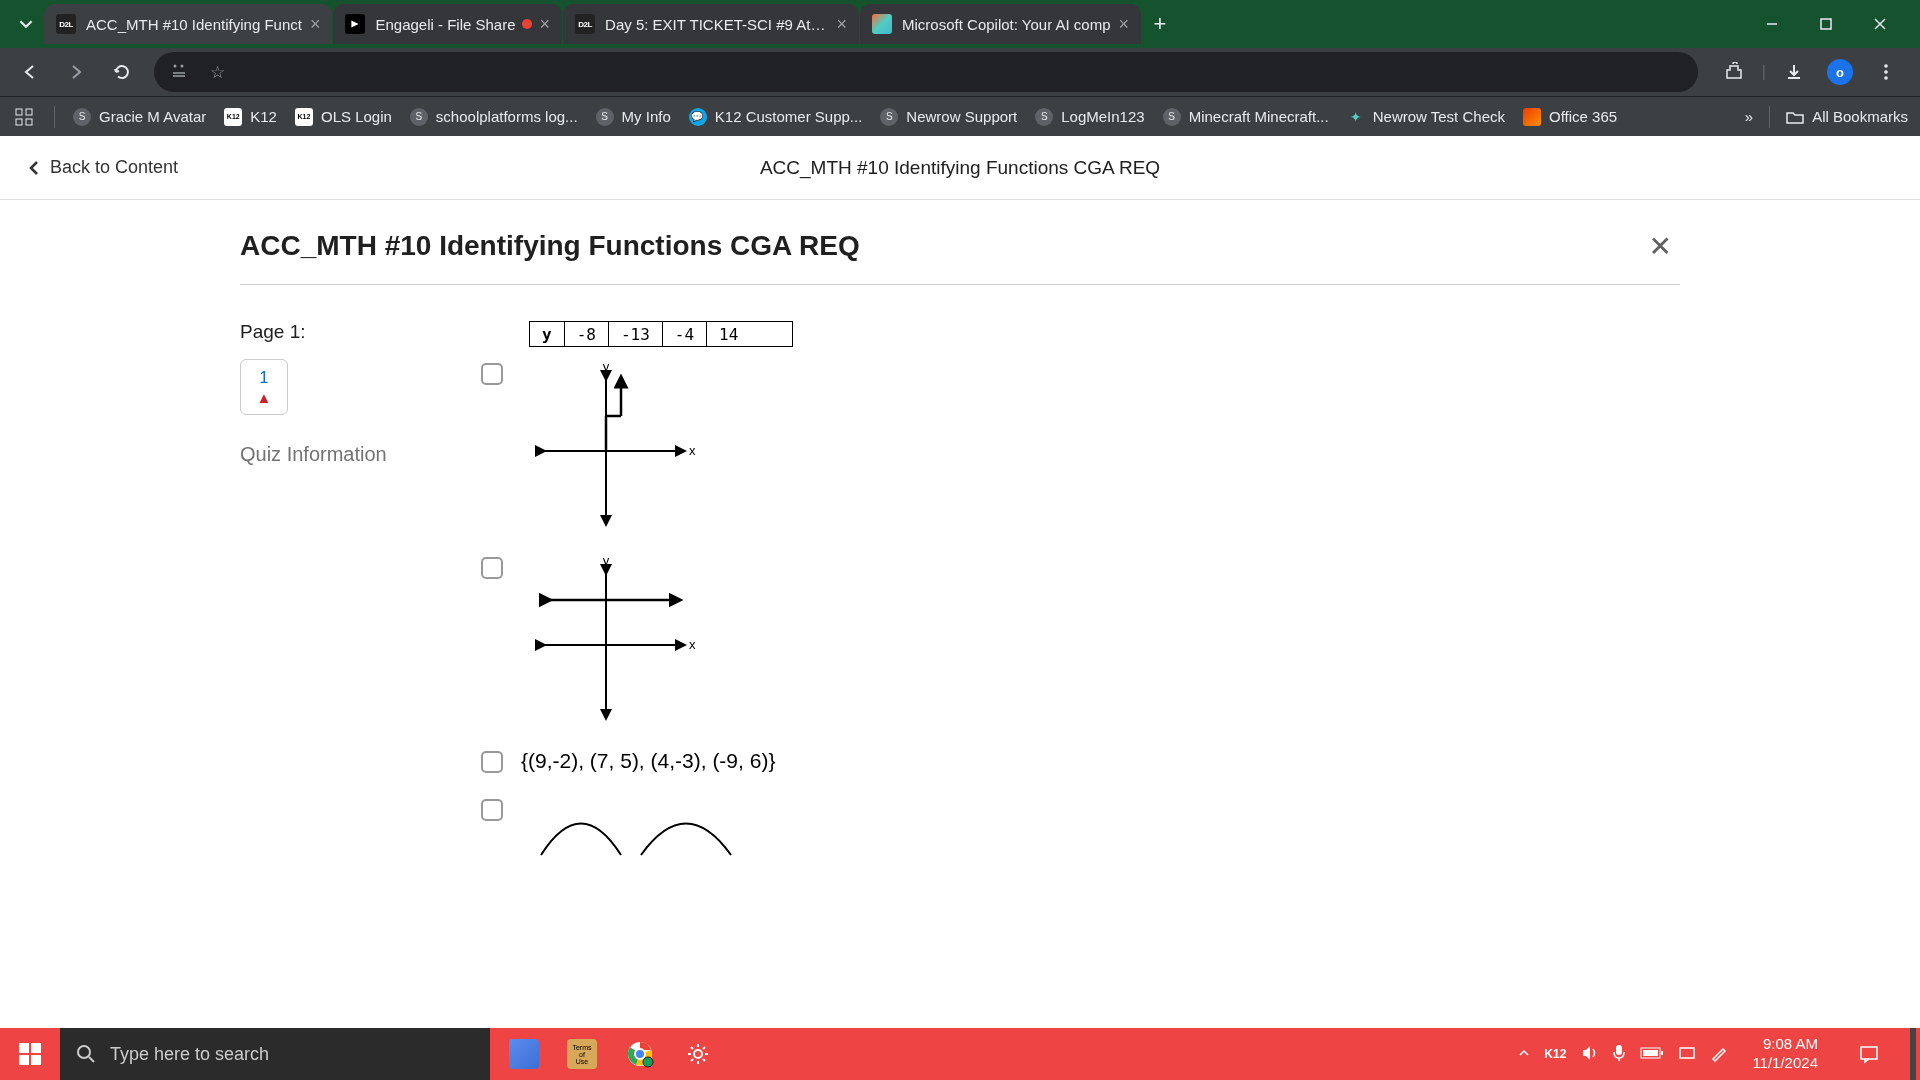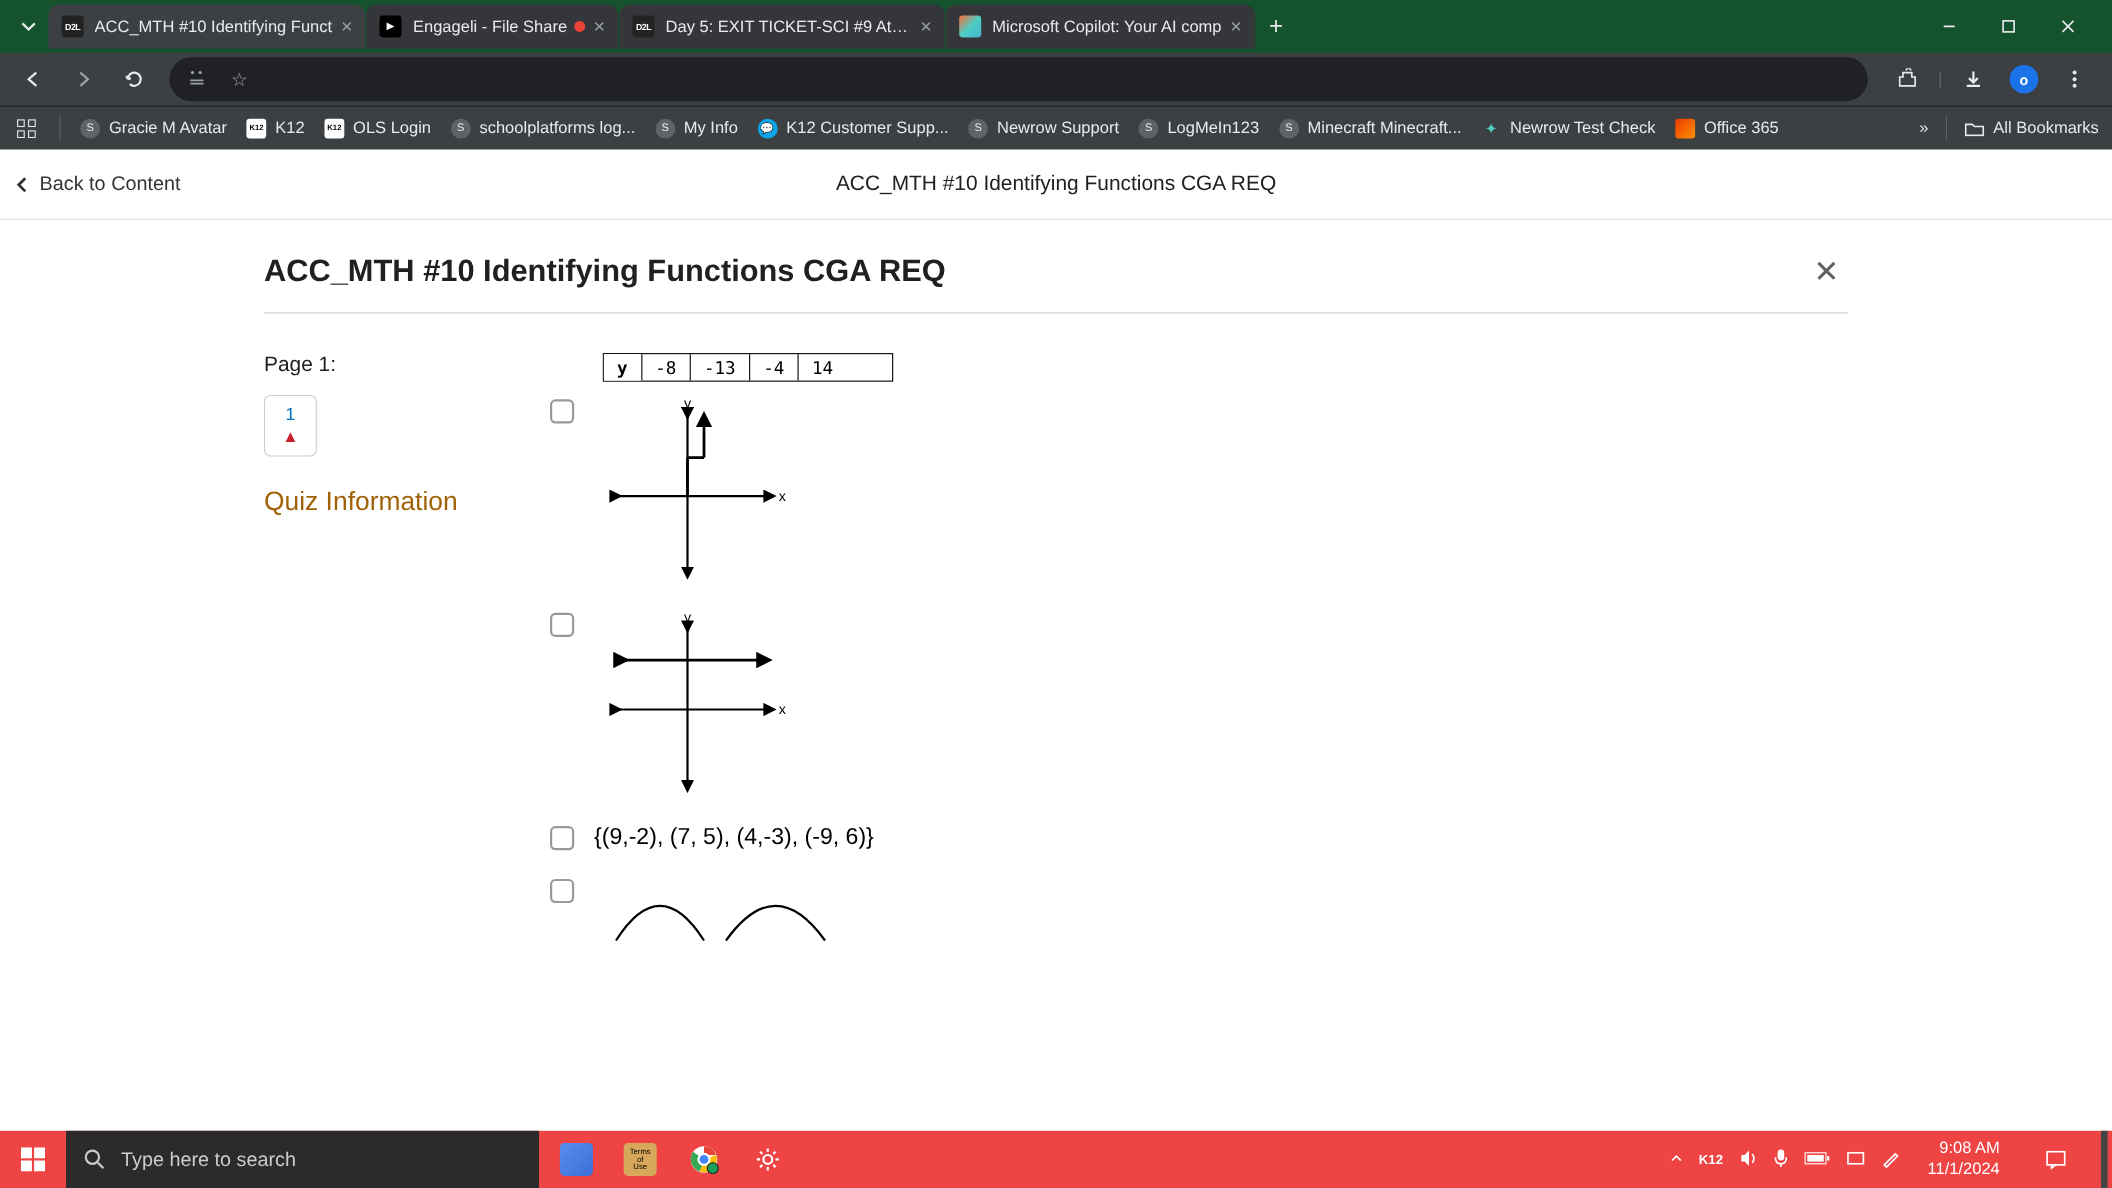--- a/index.html
+++ b/index.html
@@ -37,37 +37,37 @@
 .bm-apps { width: 24px; height: 24px; display: flex; align-items: center; justify-content: center; }
 .bm-sep { width: 1px; height: 22px; background: #5f6368; }
 .bm-item { display: flex; align-items: center; gap: 8px; cursor: pointer; white-space: nowrap; }
 .bm-icon { width: 18px; height: 18px; border-radius: 50%; background: #5f6368; display: flex; align-items: center; justify-content: center; font-size: 10px; }
 .bm-icon.k12 { background: #fff; color: #000; font-size: 7px; border-radius: 3px; font-weight: bold; }
 .bm-icon.office { background: linear-gradient(135deg, #eb3c00, #ff8f00); border-radius: 3px; }
 .bm-right { margin-left: auto; display: flex; align-items: center; gap: 16px; }
 
 
 .page { background: #fff; height: calc(1080px - 48px - 48px - 40px - 52px); display: flex; flex-direction: column; }
-.page-header { height: 64px; display: flex; align-items: center; padding: 0 14px; border-bottom: 1px solid #e0e0e0; }
+.page-header { height: 64px; display: flex; align-items: center; padding: 0 28px; border-bottom: 1px solid #e0e0e0; }
 .back-link { display: flex; align-items: center; gap: 10px; color: #333; font-size: 18px; cursor: pointer; }
 .page-title-center { flex: 1; text-align: center; font-size: 19px; color: #202020; padding-right: 150px; }
 
 .content-wrap { flex: 1; display: flex; justify-content: center; overflow: hidden; }
 .content-inner { width: 1440px; padding: 30px 0 0 0; position: relative; }
 .quiz-title { font-size: 28px; font-weight: 600; color: #202020; padding-bottom: 22px; }
 .quiz-close { position: absolute; right: 8px; top: 30px; font-size: 28px; color: #606060; cursor: pointer; }
 .divider { height: 1px; background: #ccc; margin-bottom: 36px; }
 
-.quiz-body { display: flex; gap: 40px; height: 600px; }
+.quiz-body { display: flex; gap: 21px; height: 600px; }
 .quiz-sidebar { width: 220px; flex-shrink: 0; }
 .page-label { font-size: 19px; color: #202020; margin-bottom: 16px; }
 .page-btn { width: 48px; height: 56px; border: 1px solid #ccc; border-radius: 6px; display: flex; flex-direction: column; align-items: center; justify-content: center; gap: 2px; cursor: pointer; margin-bottom: 28px; }
 .page-btn .num { font-size: 16px; color: #006fbf; }
 .page-btn .warn { color: #cd2026; font-size: 15px; }
-.quiz-info { color: #a16207; font-size: 24px; cursor: pointer; }
+.quiz-info { color: #737373; font-size: 20px; cursor: pointer; }
 
 .quiz-main { flex: 1; position: relative; overflow-y: scroll; padding-right: 4px; }
 .quiz-main::-webkit-scrollbar { width: 18px; }
 .quiz-main::-webkit-scrollbar-track { background: #f1f1f1; }
 .quiz-main::-webkit-scrollbar-thumb { background: #c1c1c1; }
 .table-frag { display: flex; border: 1px solid #000; width: 264px; margin-left: 48px; }
 .table-frag .cell { border-right: 1px solid #000; padding: 0 12px; font-size: 16px; font-family: monospace; height: 24px; display: flex; align-items: center; }
 .table-frag .cell:last-child { border-right: none; text-align: right; }
 .table-frag .cell.hdr { font-weight: bold; background: #fff; }
 

